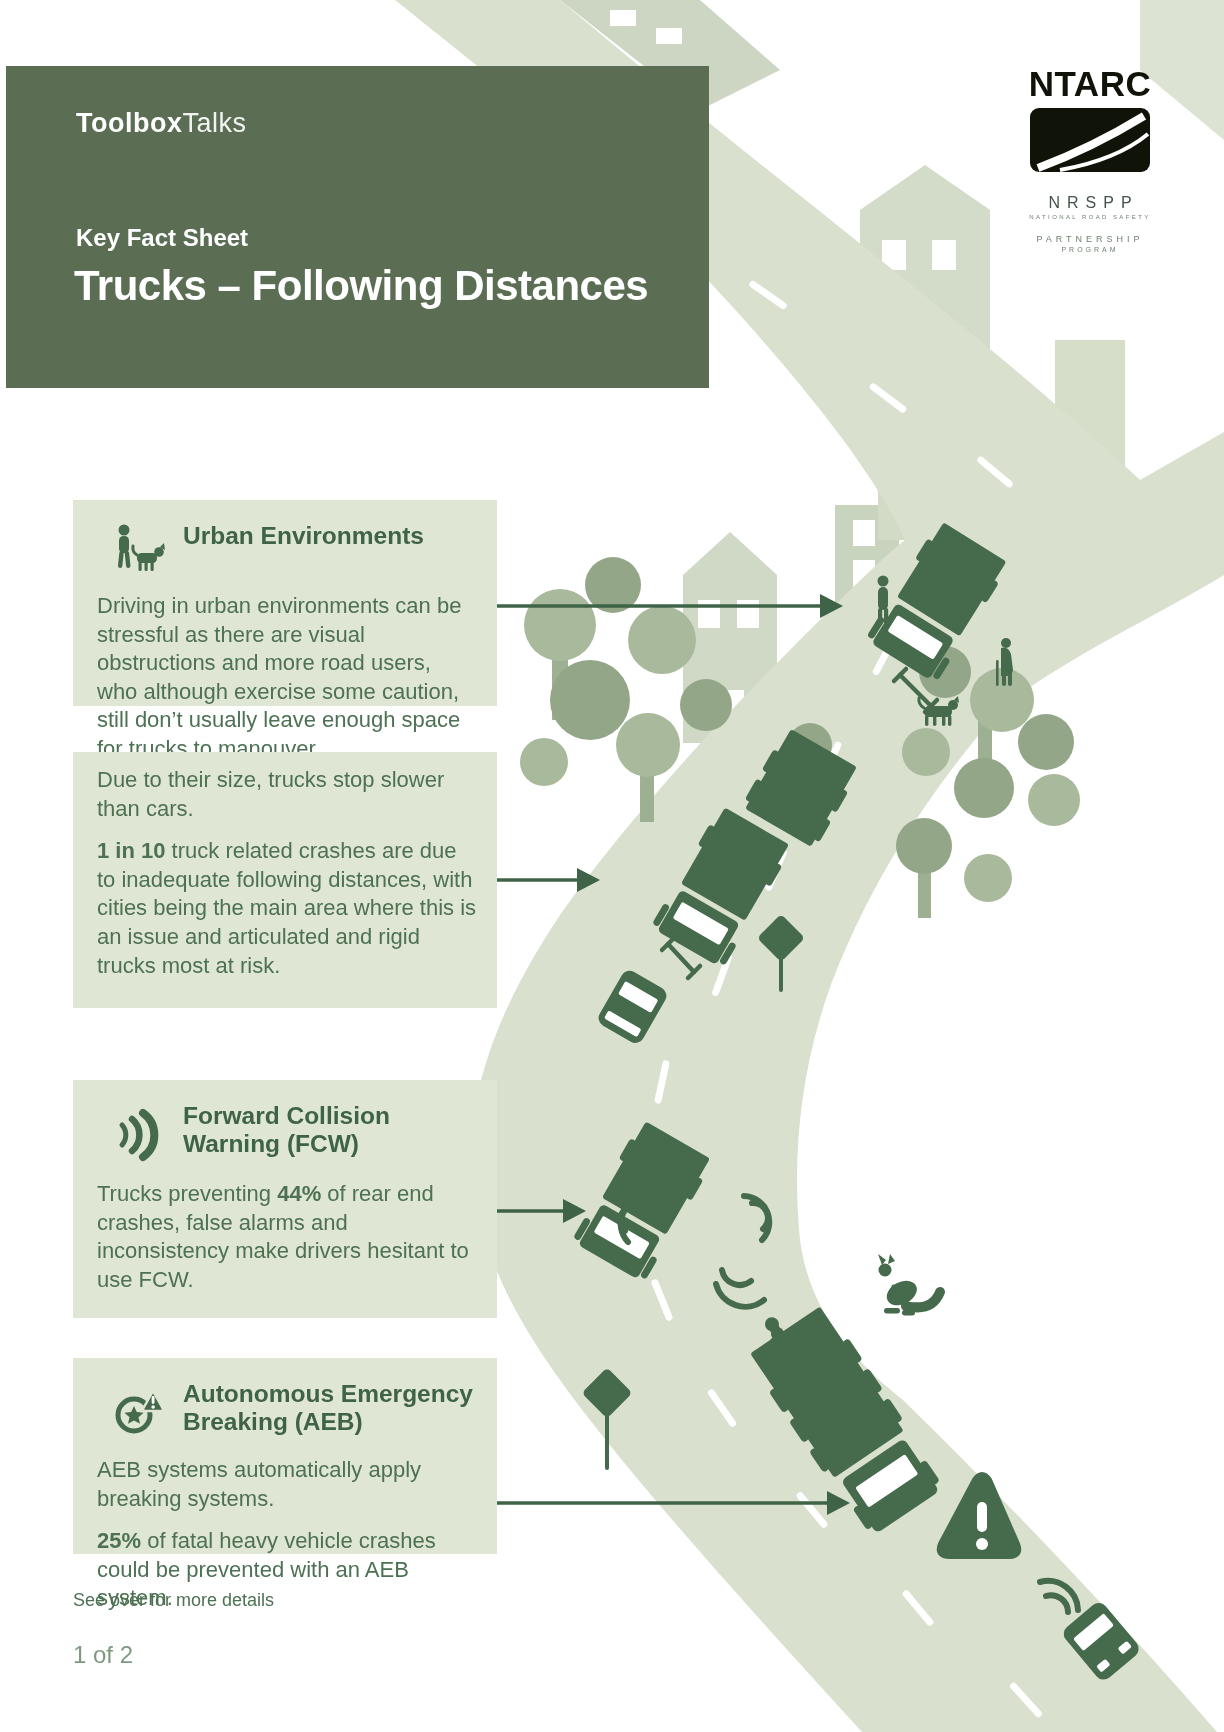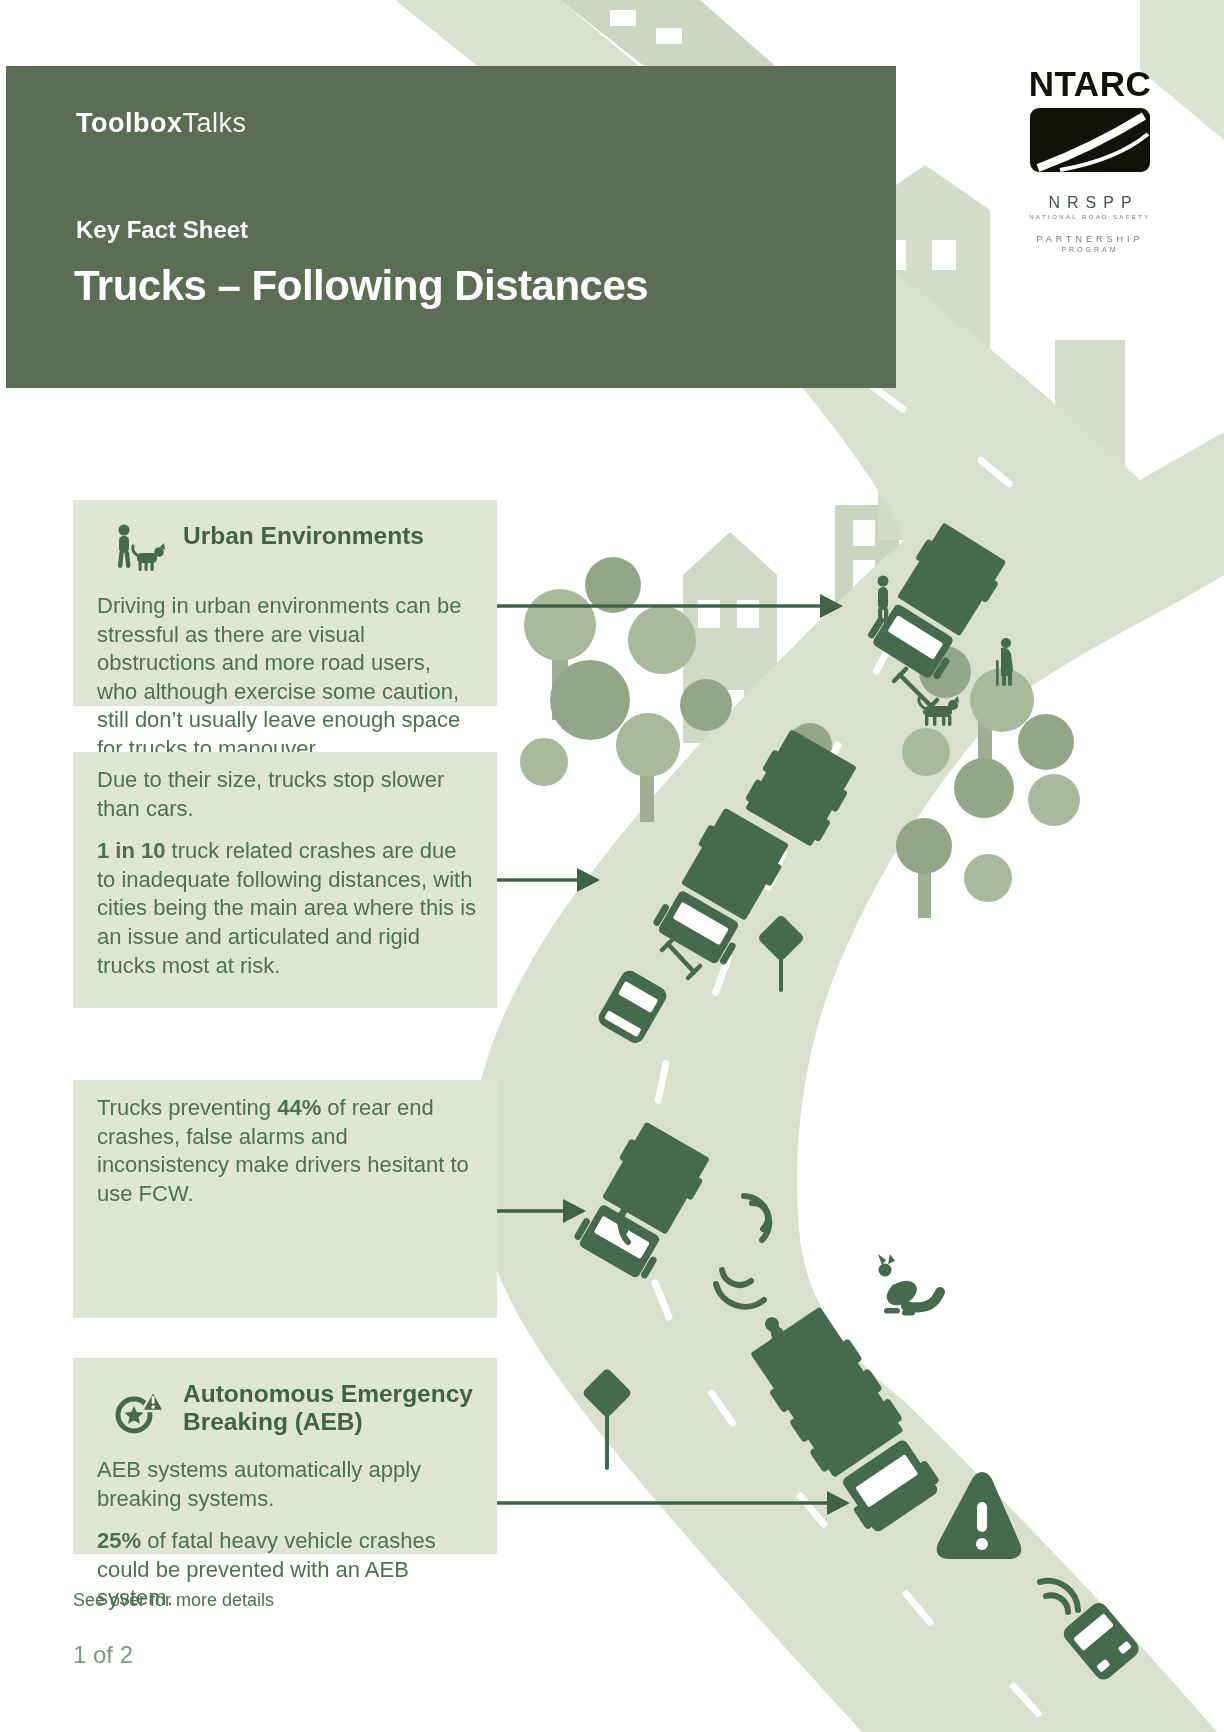--- a/index.html
+++ b/index.html
@@ -5,27 +5,27 @@
   * { margin:0; padding:0; box-sizing:border-box; }
   html,body { background:#ffffff; }
   .page {
     position:relative; width:1224px; height:1732px; background:#fff;
     overflow:hidden; font-family:"Liberation Sans", sans-serif;
   }
   svg.bg { position:absolute; left:0; top:0; width:1224px; height:1732px; }
 
   
   .hero {
-    position:absolute; left:6px; top:66px; width:890px; height:322px;
+    position:absolute; left:6px; top:66px; width:703px; height:322px;
     background:#5b6e54; color:#fff; z-index:2;
   }
   .brand { position:absolute; left:70px; top:42px; font-size:27px; letter-spacing:.5px; }
   .brand .b1 { font-weight:700; }
   .brand .b2 { font-weight:300; opacity:.92; }
-  .hero .eyebrow { position:absolute; left:70px; top:150px; font-size:24px; font-weight:700; }
+  .hero .eyebrow { position:absolute; left:70px; top:158px; font-size:24px; font-weight:700; }
   .hero .title   { position:absolute; left:68px; top:196px; font-size:42px; font-weight:700; letter-spacing:-.5px; }
 
   
   .ntarc { position:absolute; left:1018px; top:64px; width:144px; text-align:center; z-index:2; color:#101408; }
   .ntarc .name { font-size:35px; font-weight:700; letter-spacing:.5px; font-stretch:condensed; }
   .ntarc svg { display:block; margin:4px auto 0; }
   .ntarc .nrspp { margin-top:22px; font-size:16px; letter-spacing:7px; color:#45544a; font-weight:400; text-indent:7px; }
   .ntarc .nrspp-sub { margin-top:2px; font-size:6px; letter-spacing:2.4px; color:#70806f; }
   .ntarc .partnership { margin-top:14px; font-size:9px; letter-spacing:4px; color:#70806f; }
   .ntarc .program { margin-top:2px; font-size:7px; letter-spacing:3px; color:#70806f; }
@@ -351,20 +351,30 @@
     </div>
     <p><span></span><b></b><span>Driving in urban environments can be stressful as there are visual obstructions and more road users, who although exercise some caution, still don’t usually leave enough space for trucks to manouver.</span></p>
   </section>
 
   <section class="card" style="top:752px;height:256px">
     <p><span></span><b></b><span>Due to their size, trucks stop slower than cars.</span></p>
     <p><span></span><b>1 in 10</b><span> truck related crashes are due to inadequate following distances, with cities being the main area where this is an issue and articulated and rigid trucks most at risk.</span></p>
   </section>
 
   <section class="card" style="top:1080px;height:238px">
+    <div class="card-head">
+      <span class="card-icon" style="padding-top:6px">
+        <svg width="46" height="54" viewBox="0 0 46 54" fill="none" stroke="#466a4c" stroke-linecap="round">
+          <path d="M 9,17 A 15,15 0 0 1 9,37" stroke-width="5"></path>
+          <path d="M 19,11 A 21,21 0 0 1 19,43" stroke-width="6.5"></path>
+          <path d="M 30,5 A 27,27 0 0 1 30,49" stroke-width="8"></path>
+        </svg>
+      </span>
+      <h2>Forward Collision Warning (FCW)</h2>
+    </div>
     <p><span>Trucks preventing </span><b>44%</b><span> of rear end crashes, false alarms and inconsistency make drivers hesitant to use FCW.</span></p>
   </section>
 
   <section class="card" style="top:1358px;height:196px">
     <div class="card-head">
       <span class="card-icon" style="padding-top:4px">
         <svg width="54" height="54" viewBox="0 0 54 54">
           <circle cx="21" cy="31" r="16" fill="none" stroke="#466a4c" stroke-width="5"></circle>
           <path d="M 21,22 l 2.8,6 6.8,.7 -5.1,4.5 1.5,6.6 -6,-3.4 -6,3.4 1.5,-6.6 -5.1,-4.5 6.8,-.7 z" fill="#466a4c"></path>
           <path d="M 40,7 l 9.5,17 q 1.5,3 -2,3 l -15,0 q -3.5,0 -2,-3 z" fill="#466a4c" stroke="#e0e6d4" stroke-width="2.5" stroke-linejoin="round"></path>

